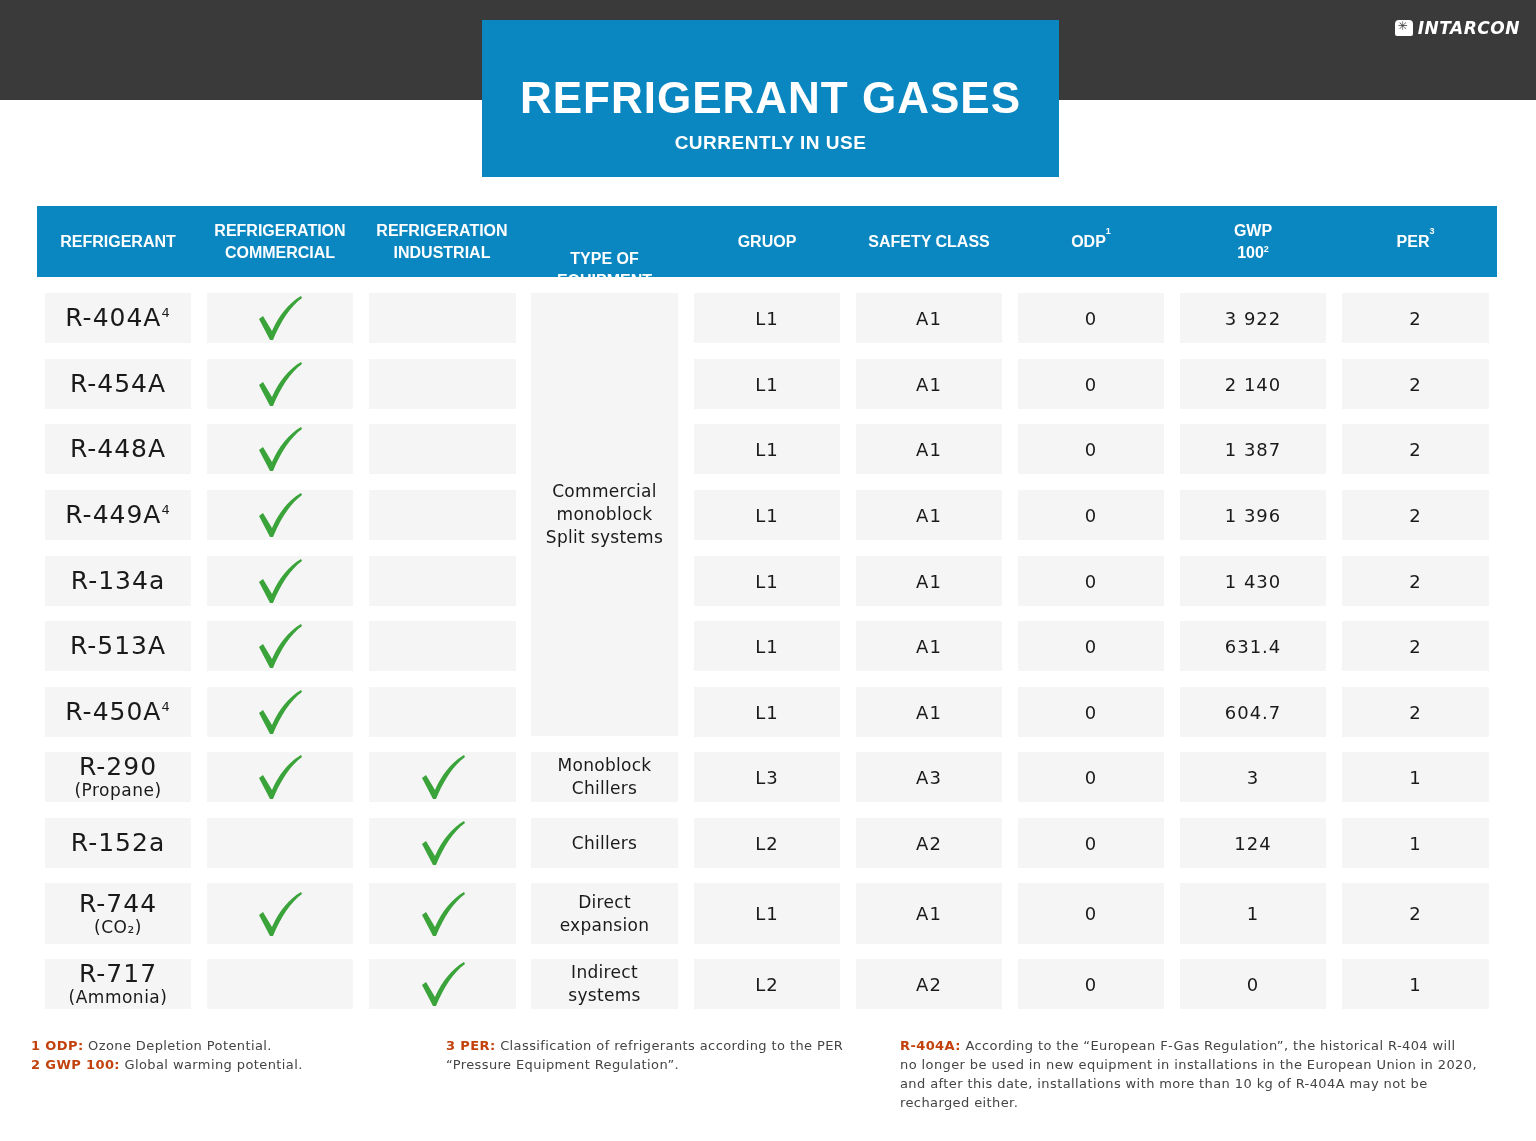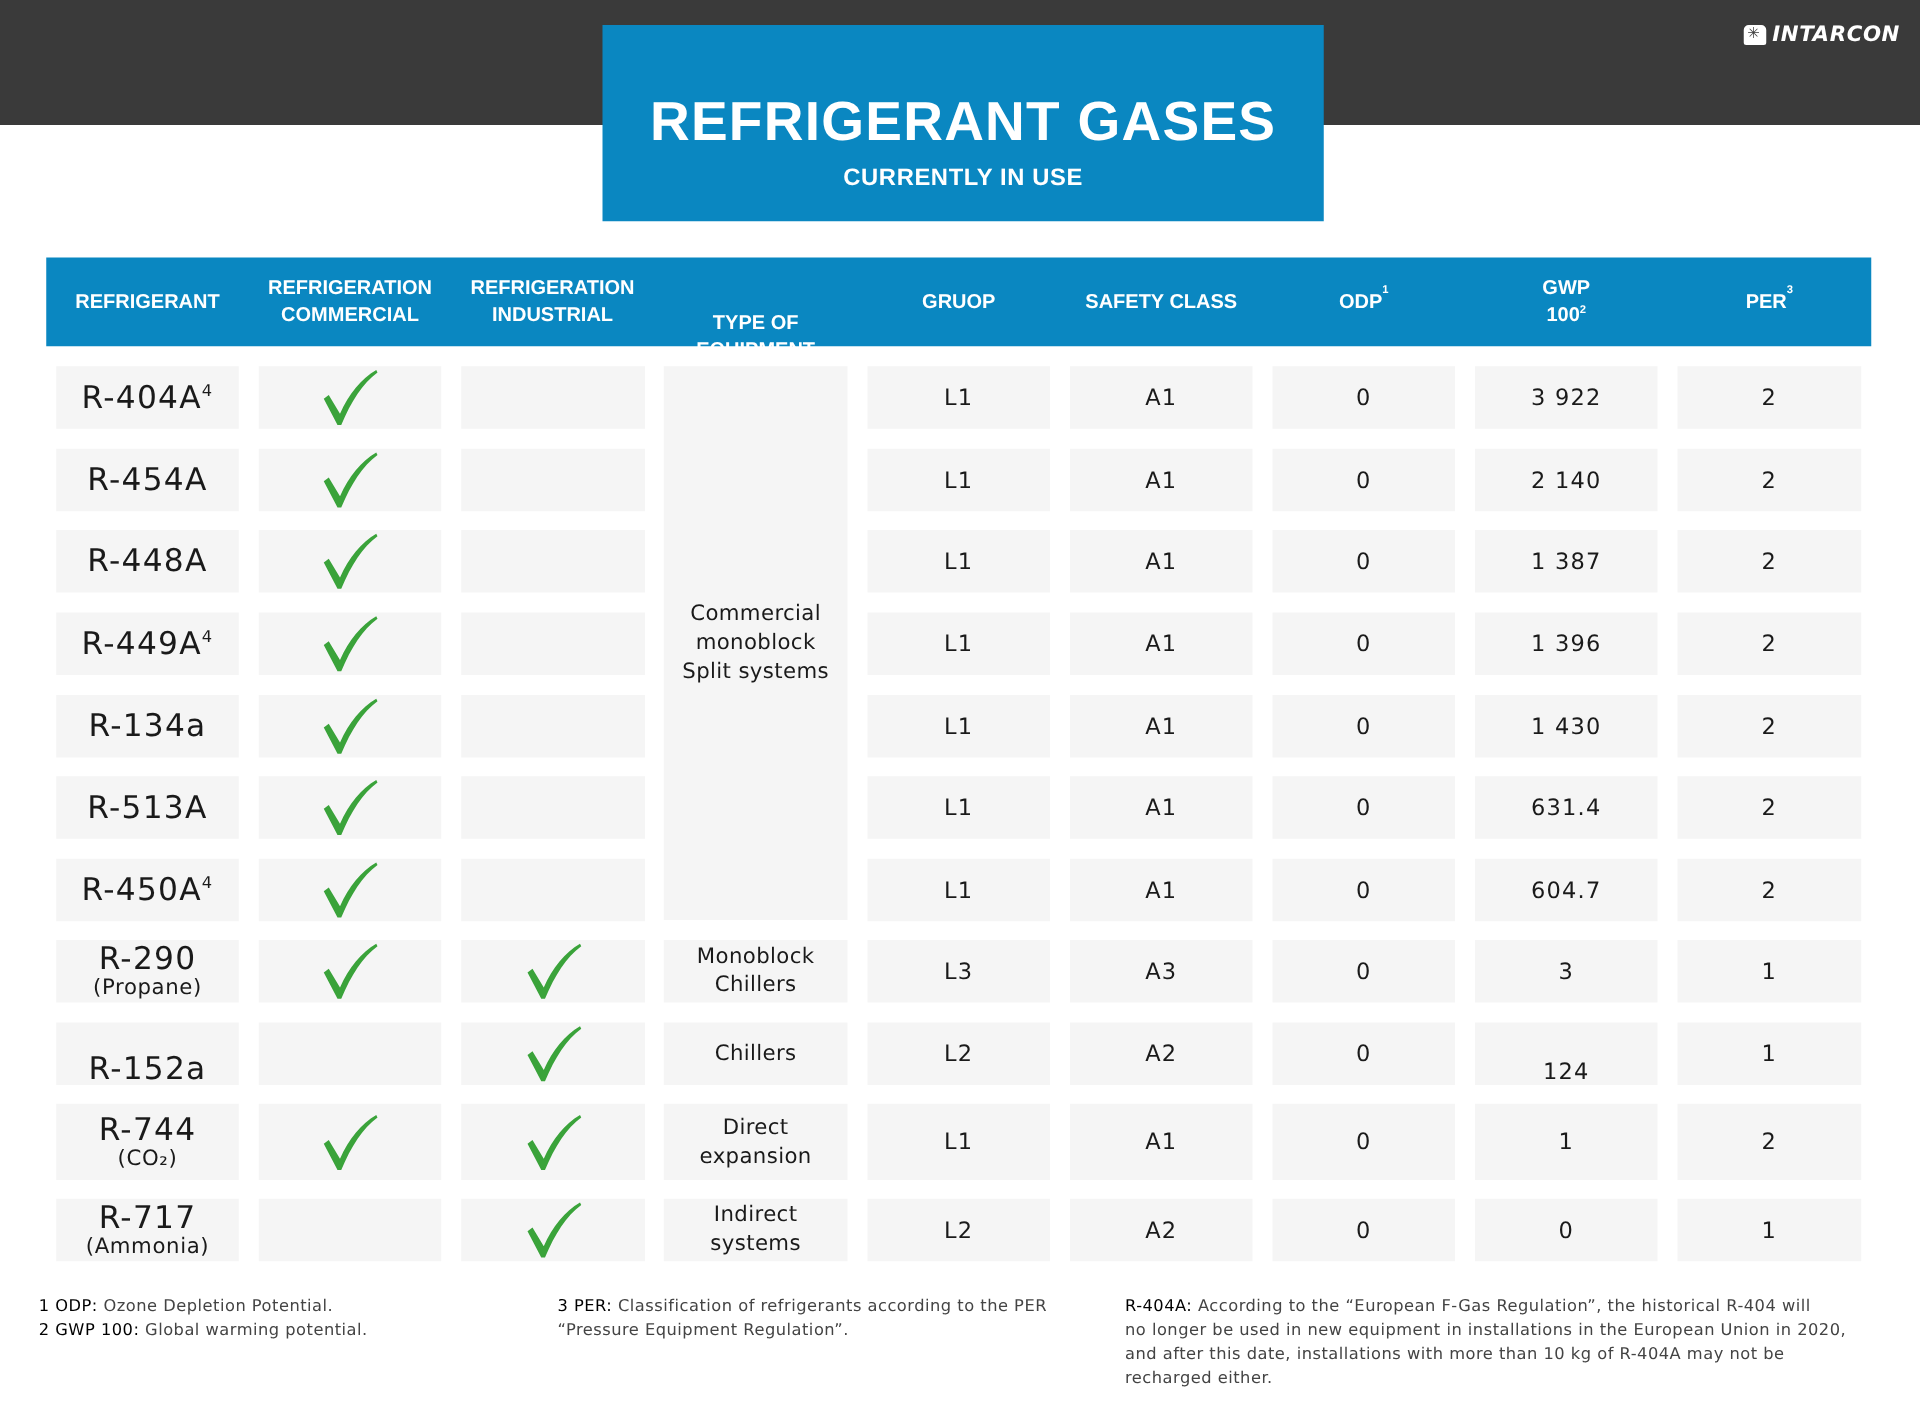--- a/index.html
+++ b/index.html
@@ -21,21 +21,21 @@
   .th sup { font-size: 9px; vertical-align: super; line-height: 0; }
 
   .cell { position: absolute; background: #f5f5f5; display: flex; align-items: center; justify-content: center; text-align: center; font-family: "DejaVu Sans", sans-serif; font-size: 18px; color: #1a1a1a; letter-spacing: 1px; }
   .cell.name { font-family: "DejaVu Sans", sans-serif; font-size: 25px; line-height: 26px; flex-direction: column; letter-spacing: 1px; }
   .cell.name .sub { font-size: 17px; line-height: 20px; letter-spacing: 0.5px; }
   .cell.name sup, .cell.name .sup { font-size: 13px; vertical-align: super; line-height: 0; }
   .cell.equip { font-family: "DejaVu Sans", sans-serif; font-size: 17px; line-height: 23px; letter-spacing: 0.3px; }
   .check { width: 46px; height: 46px; }
 
   .foot { position: absolute; font-family: "DejaVu Sans", sans-serif; font-size: 13px; line-height: 19px; color: #444; letter-spacing: 0.4px; }
-  .foot b { color: #000000; font-weight: normal; }
+  .foot b { color: #c2410c; font-weight: bold; }
 </style>
 </head>
 <body>
 
 <div class="topbar">
   <div class="logo">
     <span class="logo-mark"></span>
     <span class="logo-text">INTARCON</span>
   </div>
 </div>
@@ -289,39 +289,39 @@
     </div>
     <div class="cell " style="left: 1018px; top: 752px; width: 146px; height: 50px;">
       <span>0</span>
     </div>
     <div class="cell " style="left: 1180px; top: 752px; width: 146px; height: 50px;">
       <span>3</span>
     </div>
     <div class="cell " style="left: 1342px; top: 752px; width: 147px; height: 50px;">
       <span>1</span>
     </div>
-    <div class="cell name" style="left: 45px; top: 818px; width: 146px; height: 50px; justify-content: flex-end;">
+    <div class="cell name" style="left: 45px; top: 818px; width: 146px; height: 50px;">
       <div><span>R-152a</span></div>
     </div>
     <div class="cell " style="left: 207px; top: 818px; width: 146px; height: 50px;"></div>
     <div class="cell " style="left: 369px; top: 818px; width: 147px; height: 50px;">
       <svg viewBox="0 0 46 46" class="check">
         <path d="M2 24 L6 21 L15 36 C22 20 32 8 44 1 L45 3 C33 12 24 26 16 45 L13 45 Z" fill="#3aa33a"></path>
       </svg>
     </div>
     <div class="cell " style="left: 694px; top: 818px; width: 146px; height: 50px;">
       <span>L2</span>
     </div>
     <div class="cell " style="left: 856px; top: 818px; width: 146px; height: 50px;">
       <span>A2</span>
     </div>
     <div class="cell " style="left: 1018px; top: 818px; width: 146px; height: 50px;">
       <span>0</span>
     </div>
-    <div class="cell " style="left: 1180px; top: 818px; width: 146px; height: 50px; align-items: flex-end;">
+    <div class="cell " style="left: 1180px; top: 818px; width: 146px; height: 50px;">
       <span>124</span>
     </div>
     <div class="cell " style="left: 1342px; top: 818px; width: 147px; height: 50px;">
       <span>1</span>
     </div>
     <div class="cell name" style="left: 45px; top: 883px; width: 146px; height: 61px;">
       <div><span>R-744</span></div>
       <div class="sub">(CO₂)</div>
     </div>
     <div class="cell " style="left: 207px; top: 883px; width: 146px; height: 61px;">

